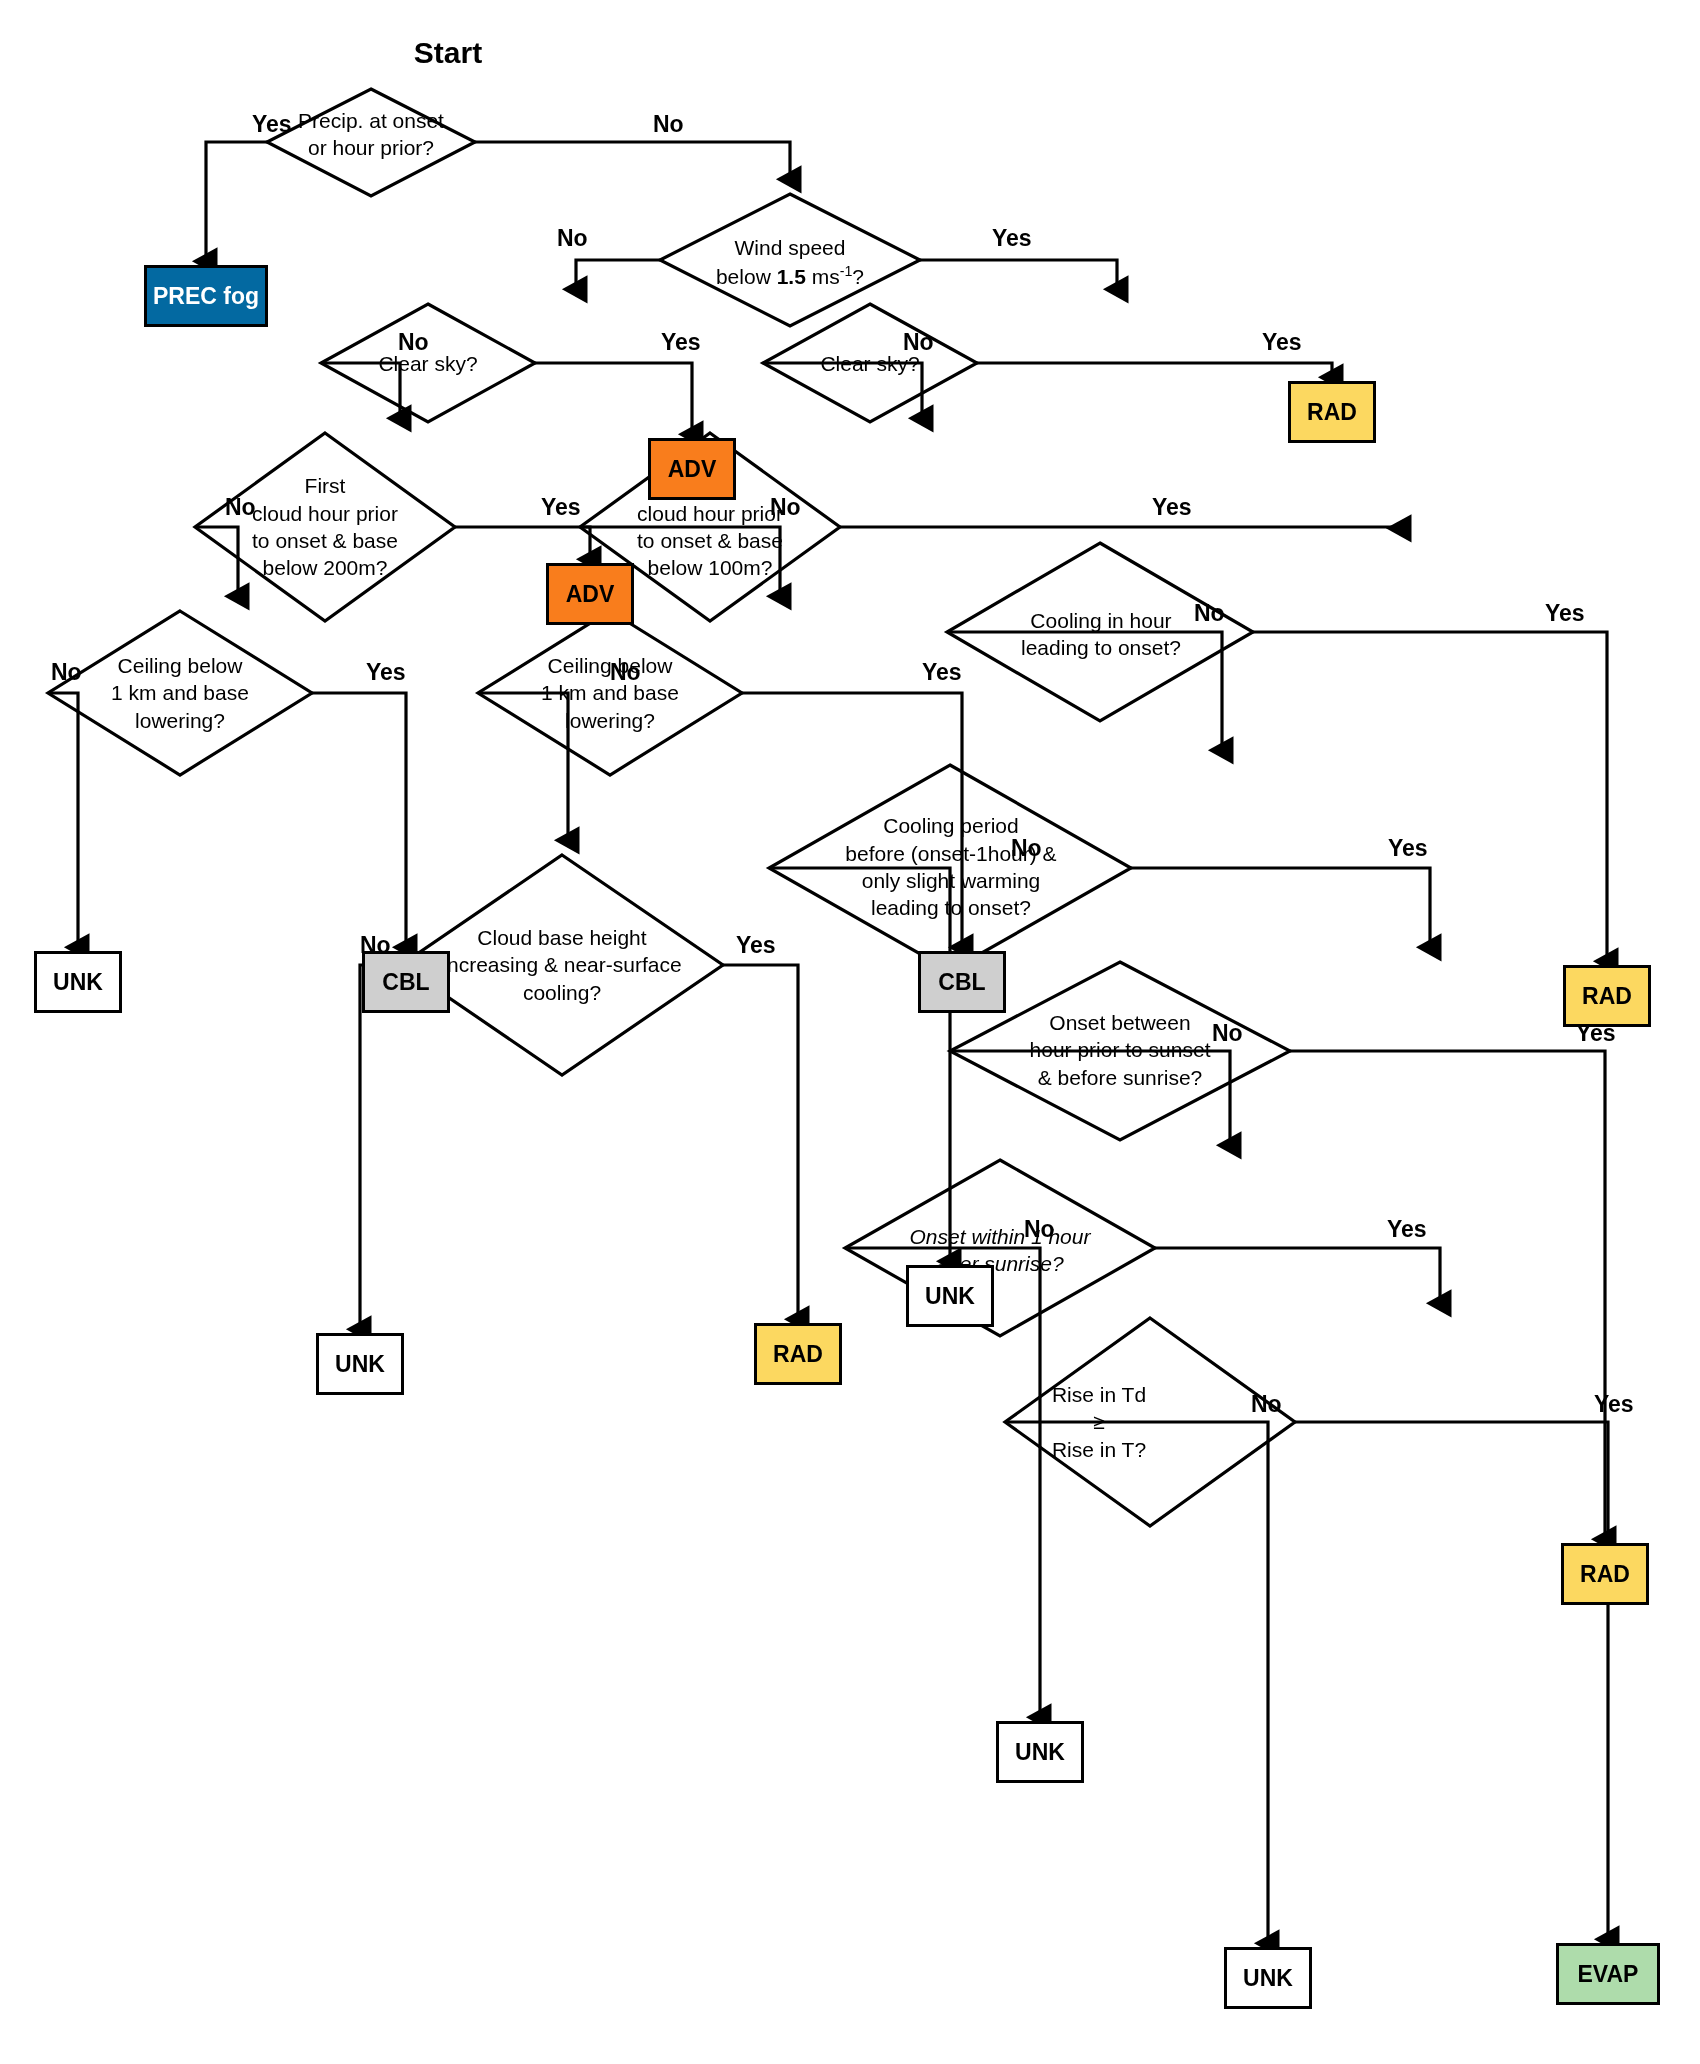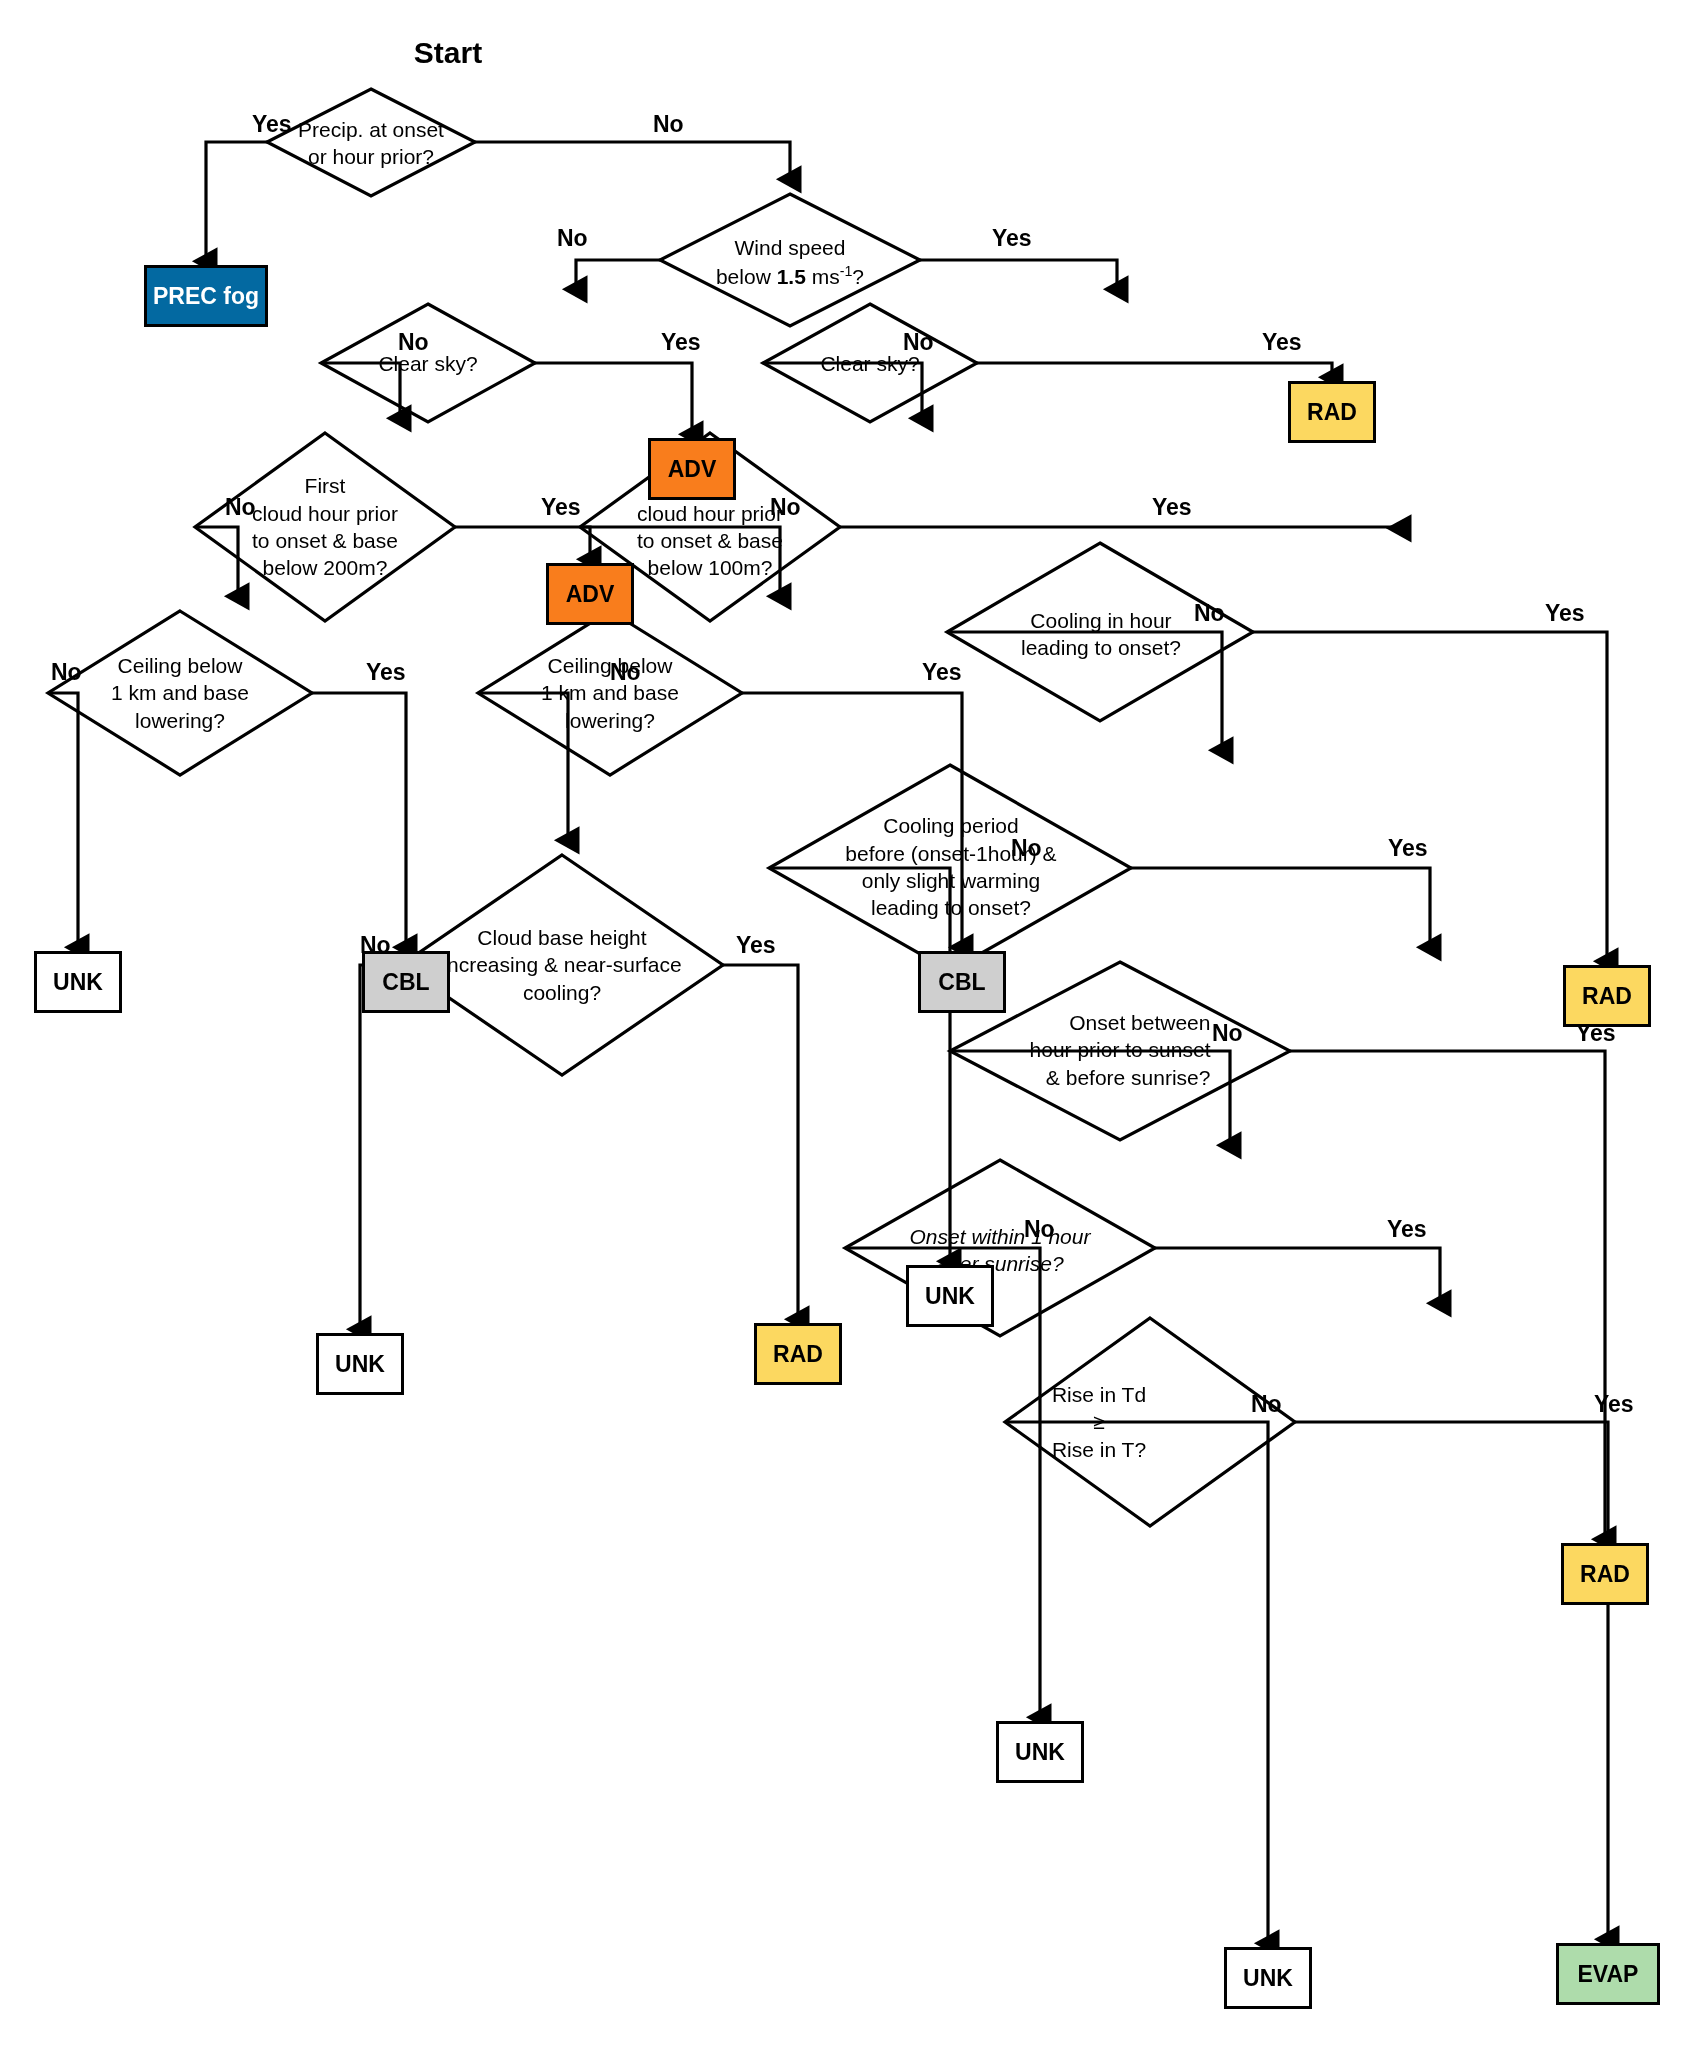--- a/index.html
+++ b/index.html
@@ -163,21 +163,21 @@
       <path d="M1155,1248 L1440,1248 L1440,1304" marker-end="url(#arrow)"></path>
 
       <path d="M1005,1422 L1268,1422 L1268,1944" marker-end="url(#arrow)"></path>
 
       <path d="M1295,1422 L1608,1422 L1608,1940" marker-end="url(#arrow)"></path>
     </g>
   </svg>
 
   <div class="title-label" style="left:448px; top:36px; transform:translateX(-50%);">Start</div>
 
-  <div class="diamond-label" style="left:267px; top:110px; width:208px; height:66px;">
+  <div class="diamond-label" style="left:267px; top:101px; width:208px; height:66px;">
     <div>
       <span>Precip. at onset</span><br>
       <span>or hour prior?</span>
     </div>
   </div>
 
   <div class="diamond-label" style="left:668px; top:228px; width:244px; height:68px;">
     <div>
       <span>Wind speed</span><br>
       <span><span>below </span><span class="b">1.5</span><span> ms</span><sup>-1</sup><span>?</span></span>
@@ -239,21 +239,21 @@
 
   <div class="diamond-label" style="left:795px; top:798px; width:312px; height:138px;">
     <div>
       <span>Cooling period</span><br>
       <span>before (onset-1hour) &amp;</span><br>
       <span>only slight warming</span><br>
       <span>leading to onset?</span>
     </div>
   </div>
 
-  <div class="diamond-label" style="left:973px; top:998px; width:294px; height:104px;text-align:right;">
+  <div class="diamond-label" style="left:973px; top:998px; width:294px; height:104px;">
     <div>
       <span>Onset between</span><br>
       <span>hour prior to sunset</span><br>
       <span>&amp; before sunrise?</span>
     </div>
   </div>
 
   <div class="diamond-label" style="left:865px; top:1216px; width:270px; height:68px;font-style:italic;">
     <div>
       <span>Onset within 1 hour</span><br>

